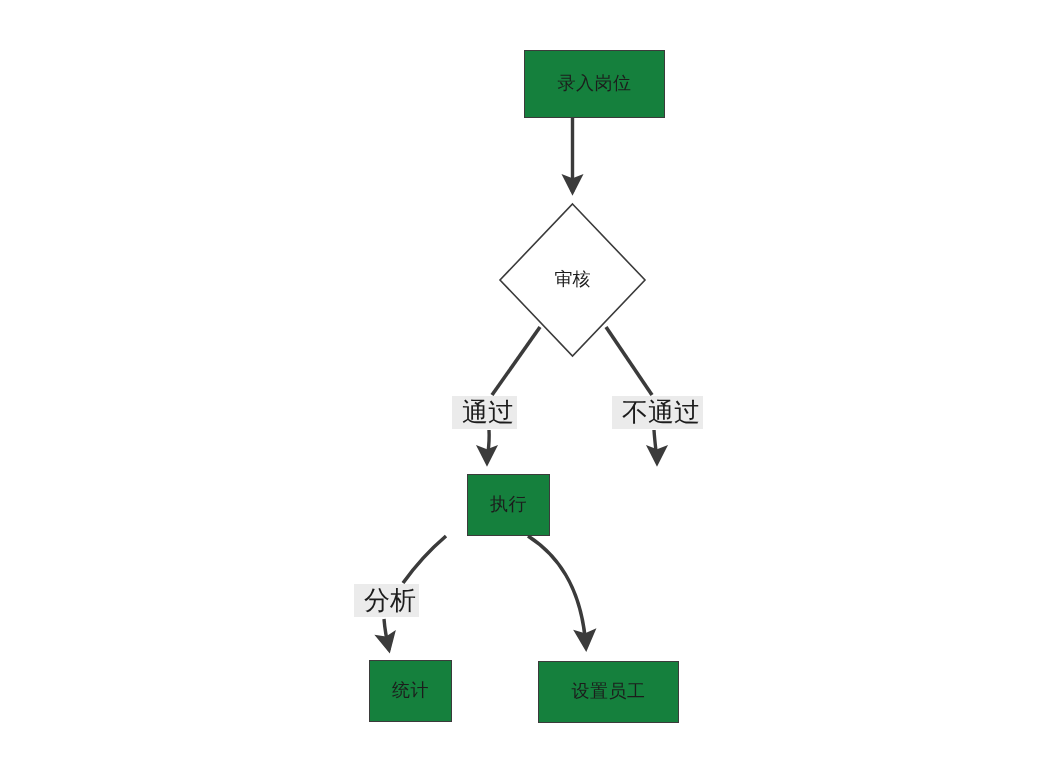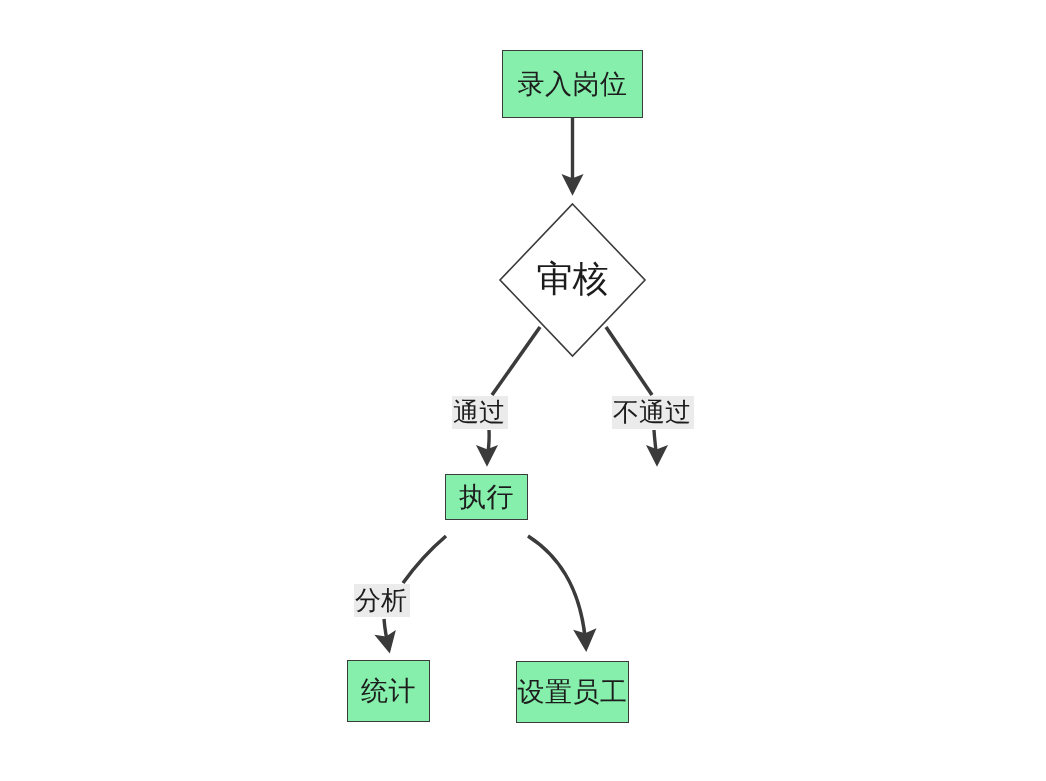--- a/index.html
+++ b/index.html
@@ -21,57 +21,58 @@
   #edges {
     position: absolute;
     left: 0;
     top: 0;
     width: 1046px;
     height: 781px;
   }
   .node {
     position: absolute;
     box-sizing: border-box;
-    background: #86efac;
+    background: #15803d;
     border: 1.6px solid #3b3b3b;
     display: flex;
     align-items: center;
     justify-content: center;
     color: #1c1c1c;
-    font-size: 27px;
+    font-size: 18px;
     line-height: 1;
     letter-spacing: 0.5px;
     white-space: nowrap;
+    margin-left: 22px;
   }
   .node-label {
     display: block;
     transform: translateY(-1px);
   }
   .diamond {
     position: absolute;
     border: none;
     background: transparent;
     display: flex;
     align-items: center;
     justify-content: center;
   }
   .diamond .node-label {
     position: relative;
     z-index: 2;
     color: #1c1c1c;
-    font-size: 36px;
+    font-size: 18px;
     white-space: nowrap;
   }
   .edge-label {
     position: absolute;
     background: #ebebeb;
     color: #1c1c1c;
     font-size: 26px;
     line-height: 1.16;
-    padding: 1px 3px 2px 1px;
+    padding: 1px 3px 2px 10px;
     white-space: nowrap;
   }
 </style>
 </head>
 <body>
 
 <div id="canvas">
 
   <svg id="edges" viewBox="0 0 1046 781" xmlns="http://www.w3.org/2000/svg">
     <defs>
@@ -100,30 +101,30 @@
   </svg>
 
   <div class="node" style="left:502px; top:50px; width:141px; height:68px;">
     <span class="node-label">录入岗位</span>
   </div>
 
   <div class="diamond" style="left:500px; top:204px; width:145px; height:152px;">
     <span class="node-label">审核</span>
   </div>
 
-  <div class="node" style="left:445px; top:474px; width:83px; height:46px;">
+  <div class="node" style="left:445px; top:474px; width:83px; height:62px;">
     <span class="node-label">执行</span>
   </div>
 
 
   <div class="node" style="left:347px; top:660px; width:83px; height:62px;text-align:right;">
     <span class="node-label">统计</span>
   </div>
 
-  <div class="node" style="left:516px; top:661px; width:113px; height:62px;">
+  <div class="node" style="left:516px; top:661px; width:141px; height:62px;">
     <span class="node-label">设置员工</span>
   </div>
 
   <div class="edge-label" style="left:452px; top:396px;">通过</div>
 
   <div class="edge-label" style="left:612px; top:396px;text-align:center;">不通过</div>
 
   <div class="edge-label" style="left:354px; top:584px;text-align:center;">分析</div>
 
 </div>

